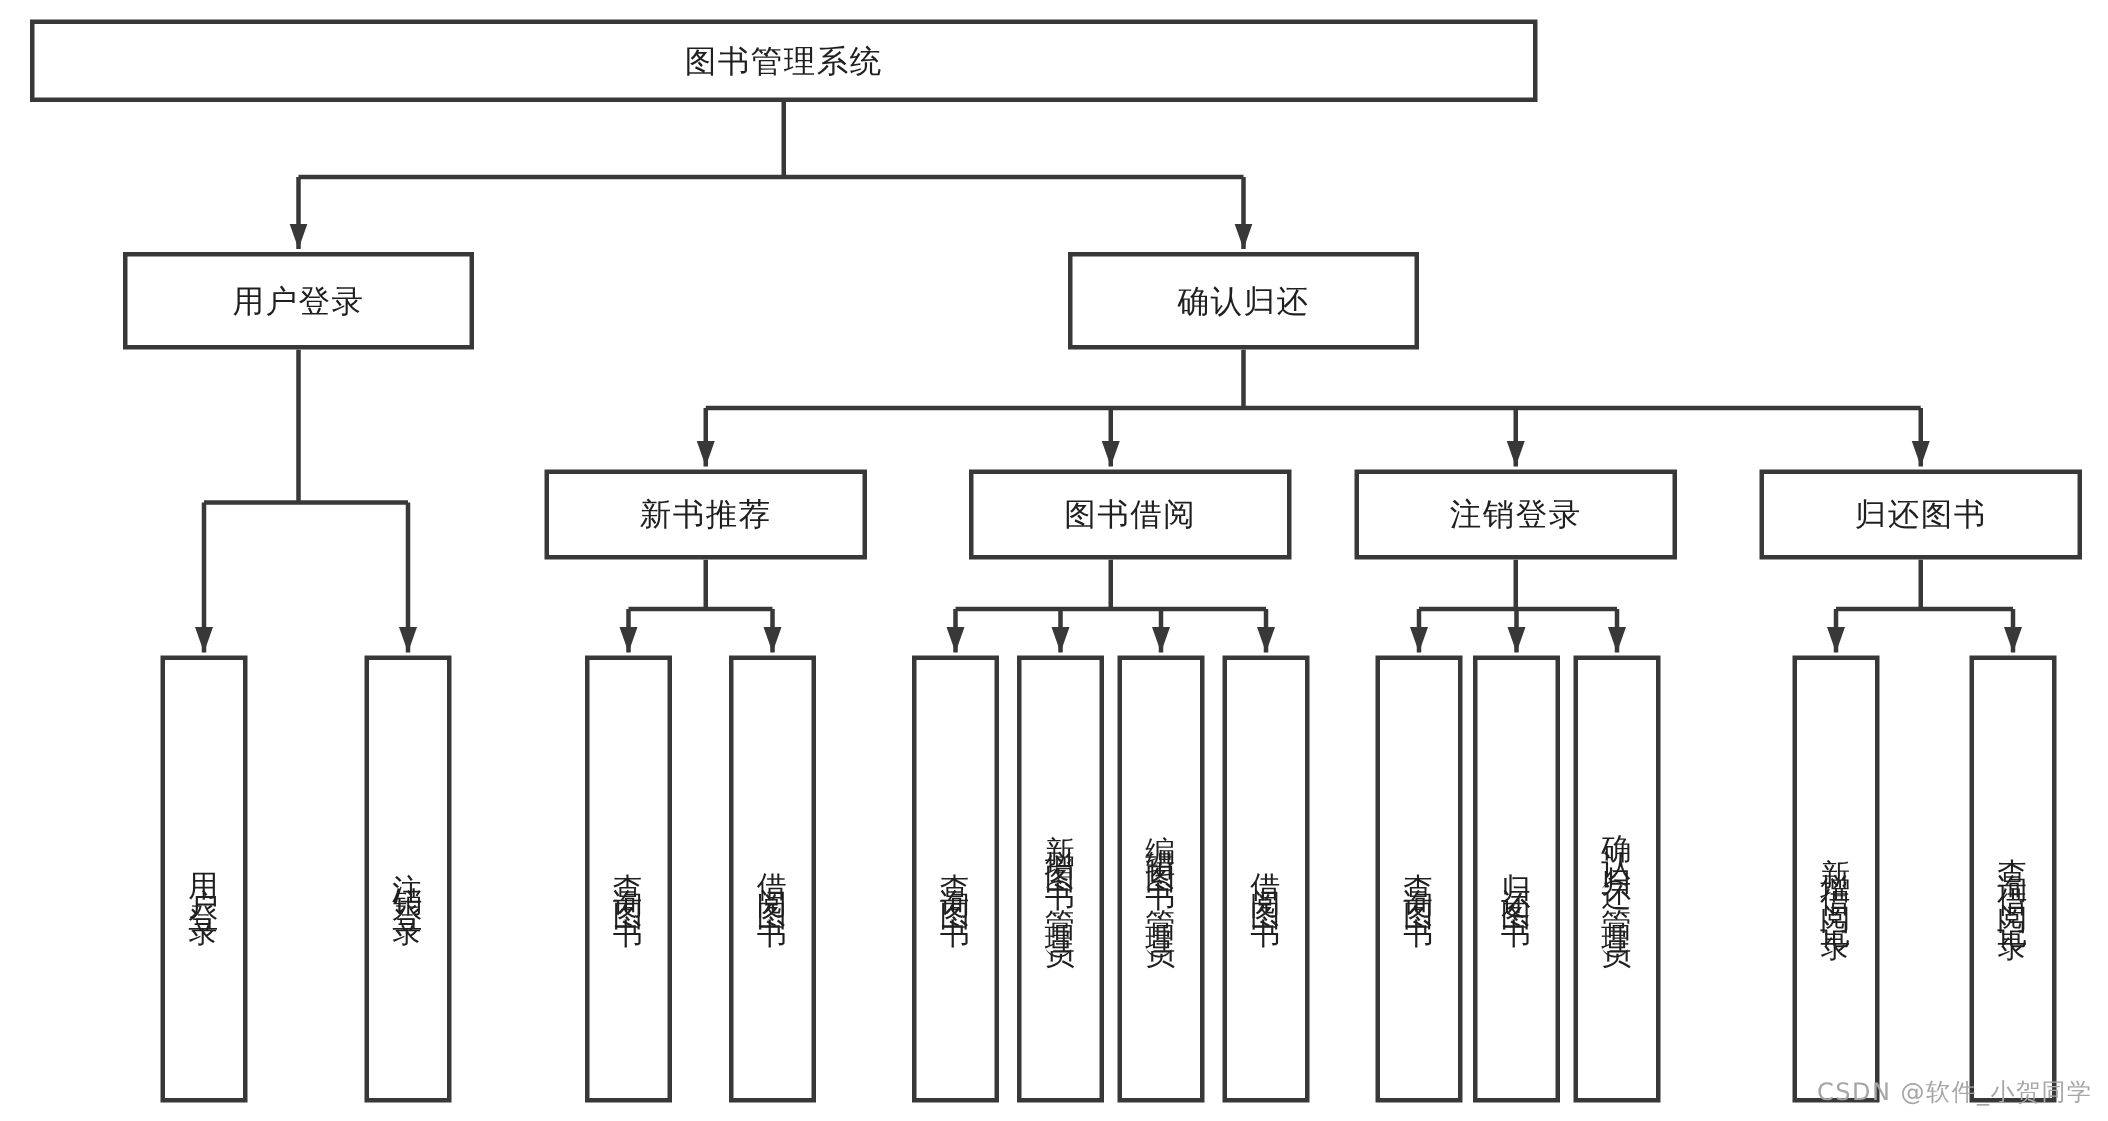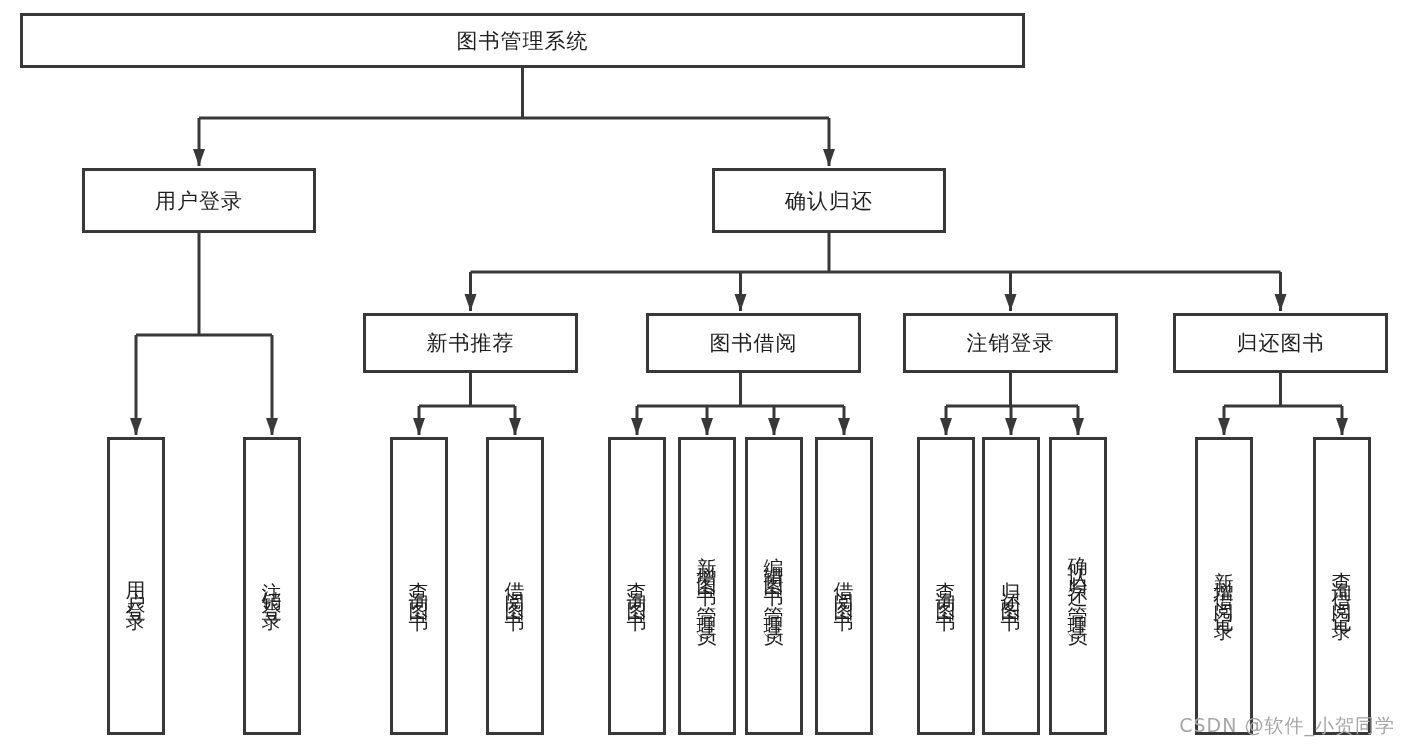--- a/index.html
+++ b/index.html
@@ -51,21 +51,21 @@
   .leaf   { top: 437px; width: 58px; height: 298px; }
   .n-a1 { left: 107px; }  .n-a2 { left: 243px; }
   .n-b1 { left: 390px; }  .n-b2 { left: 486px; }
   .n-c1 { left: 608px; }  .n-c2 { left: 678px; }  .n-c3 { left: 745px; }  .n-c4 { left: 815px; }
   .n-d1 { left: 917px; }  .n-d2 { left: 982px; }  .n-d3 { left: 1049px; }
   .n-e1 { left: 1195px; } .n-e2 { left: 1313px; }
   .watermark {
     position: absolute;
     right: 10px;
     bottom: 8px;
-    font-size: 19px;
+    font-size: 16px;
     color: #a6a6a6;
     z-index: 5;
     letter-spacing: 1px;
     white-space: nowrap;
   }
 </style>
 </head>
 <body>
 
 <div id="stage">

